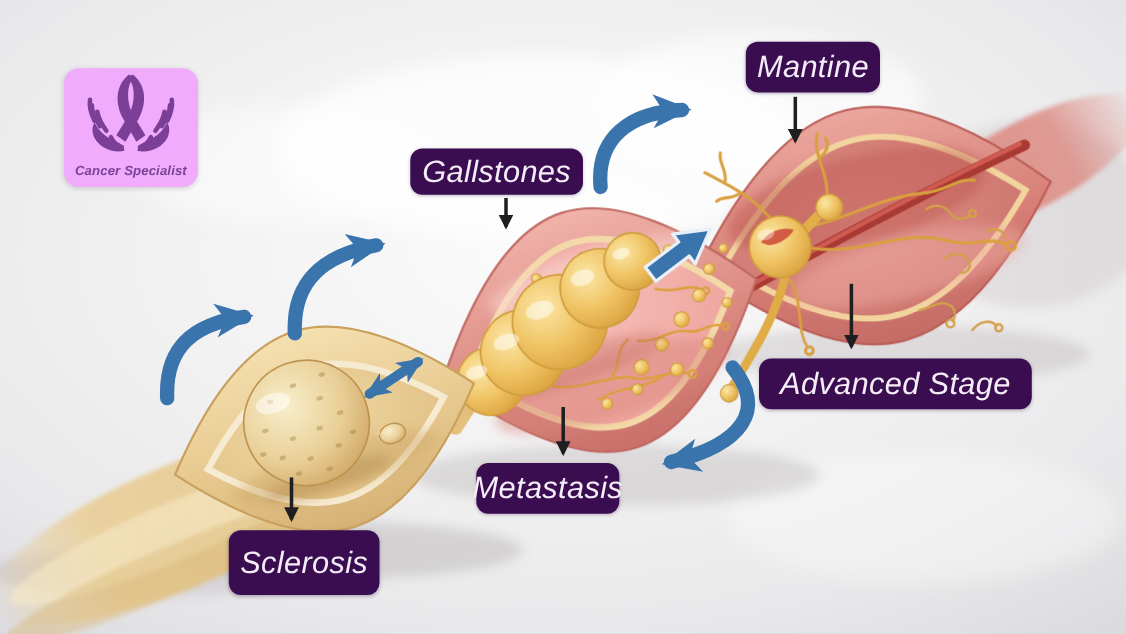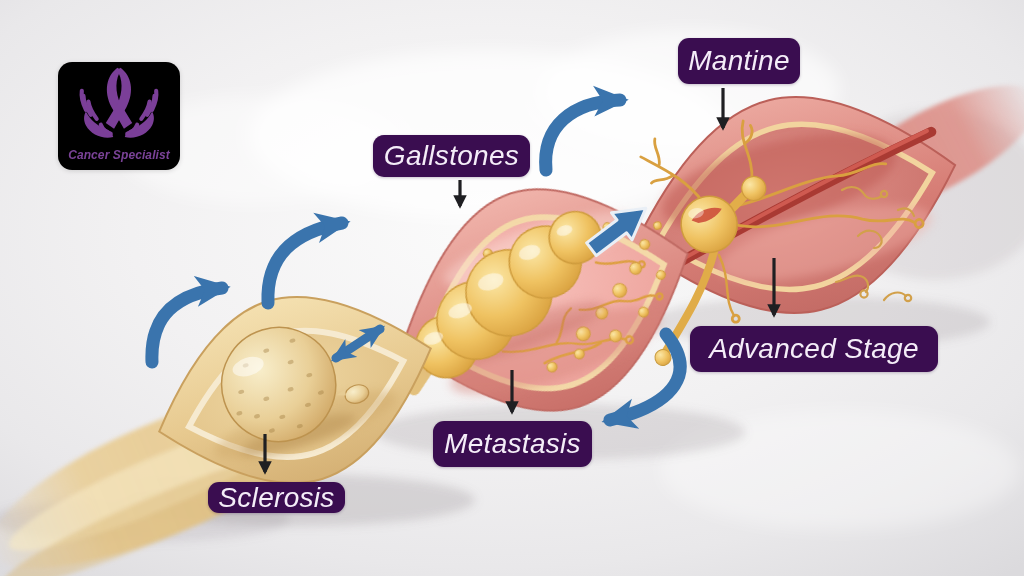--- a/index.html
+++ b/index.html
@@ -12,25 +12,25 @@
   .stage svg.scene{position:absolute;left:0;top:0;}
   .label{
     position:absolute;display:flex;align-items:center;justify-content:center;
     background:#3a0d50;color:#f4edf8;border-radius:11px;
     font-size:28px;font-weight:500;letter-spacing:.3px;white-space:nowrap;
     box-shadow:0 1px 3px rgba(40,10,60,.25);
   }
   .label-mantine{left:678px;top:38px;width:122px;height:46px;}
   .label-gallstones{left:373px;top:135px;width:157px;height:42px;text-align:center;}
   .label-advanced{left:690px;top:326px;width:248px;height:46px;}
-  .label-metastasis{left:433px;top:421px;width:159px;height:46px;}
-  .label-sclerosis{left:208px;top:482px;width:137px;height:31px;text-align:center;}
+  .label-metastasis{left:433px;top:421px;width:130px;height:46px;}
+  .label-sclerosis{left:208px;top:482px;width:137px;height:59px;text-align:center;}
   .logo{
     position:absolute;left:58px;top:62px;width:122px;height:108px;
-    background:#000000;border-radius:14px;
+    background:#f0abfc;border-radius:14px;
     box-shadow:0 1px 5px rgba(0,0,0,.14);
     display:flex;flex-direction:column;align-items:center;justify-content:flex-end;
     padding-bottom:8px;box-sizing:border-box;
   }
   .logo .icon{position:absolute;top:4px;left:50%;transform:translateX(-50%);}
   .logo-text{font-size:12px;font-weight:700;color:#7b4398;letter-spacing:.1px;}
 </style>
 </head>
 <body>
 

